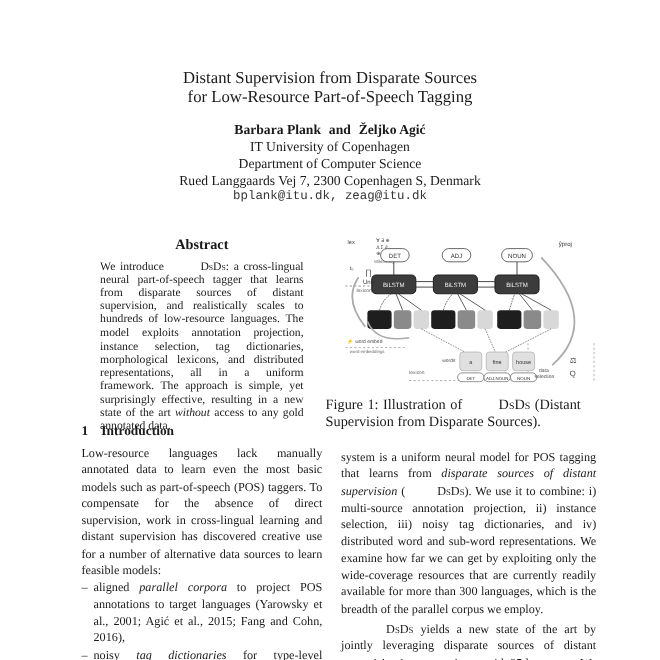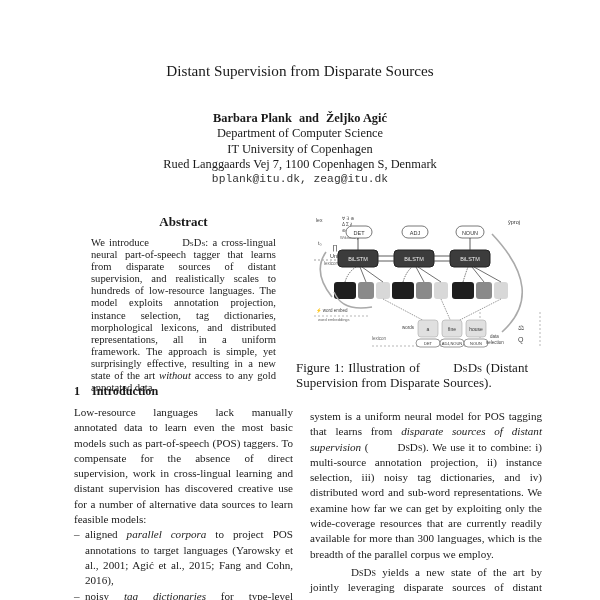--- a/index.html
+++ b/index.html
@@ -28,31 +28,32 @@
   .right-text { top:409px; }
   .right-text p { margin:0; }
   .right-text p.indent { text-indent:12px; margin-top:3px; }
   svg text { font-family:"Liberation Sans", sans-serif; }
 </style>
 </head>
 <body>
 
 <div class="title">
   <div>Distant Supervision from Disparate Sources</div>
+  <div>for Low-Resource Part-of-Speech Tagging</div>
 </div>
 
 <div class="authors">
   <div class="names">
     <span>Barbara Plank</span>
     <span class="and">and</span>
     <span>Željko Agić</span>
   </div>
+  <div>IT University of Copenhagen</div>
   <div>Department of Computer Science</div>
-  <div>IT University of Copenhagen</div>
-  <div>Rued Langgaards Vej 7, 1100 Copenhagen S, Denmark</div>
+  <div>Rued Langgaards Vej 7, 2300 Copenhagen S, Denmark</div>
   <div class="email">bplank@itu.dk, zeag@itu.dk</div>
 </div>
 
 <div class="abstract-head">Abstract</div>
 <div class="abstract"><span>We introduce </span><span class="sc">DsDs</span><span>: a cross-lingual neural part-of-speech tagger that learns from disparate sources of distant supervision, and realistically scales to hundreds of low-resource languages. The model exploits annotation projection, instance selection, tag dictionaries, morphological lexicons, and distributed representations, all in a uniform framework.  The approach is simple, yet surprisingly effective, resulting in a new state of the art </span><em>without</em><span> access to any gold annotated data.</span></div>
 
 <div class="sec-head">
   <span class="num">1</span><span>Introduction</span>
 </div>
 

